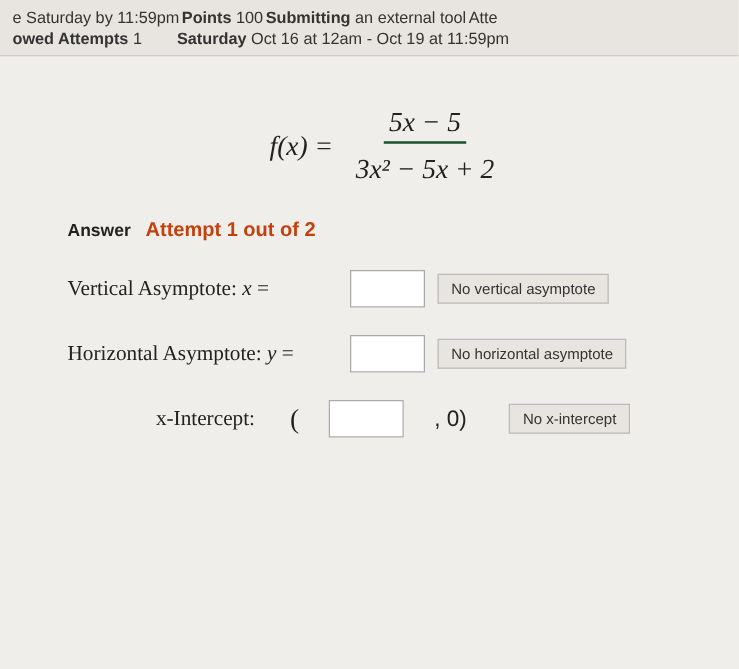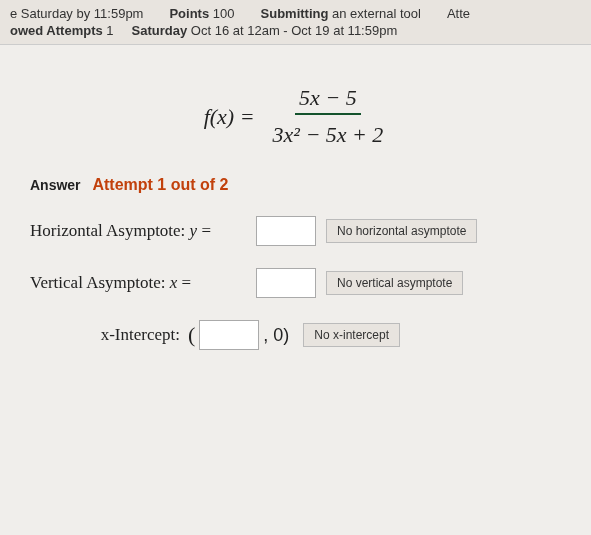--- a/index.html
+++ b/index.html
@@ -14,37 +14,38 @@
     .top-bar {
       background: #e8e4df;
       border-bottom: 1px solid #ccc;
       padding: 6px 10px;
       font-size: 13px;
       font-family: Arial, sans-serif;
       color: #333;
     }
     .top-bar-row1 {
       display: flex;
-      gap: 26px;
+      gap: 2px;
       align-items: baseline;
     }
     .top-bar-row2 {
       display: flex;
-      gap: 18px;
+      gap: 28px;
       align-items: baseline;
       margin-top: 2px;
     }
     .top-bar span {
       white-space: nowrap;
     }
     .top-bar .label {
       font-weight: bold;
     }
     .content {
       padding: 20px 30px 20px 30px;
+      margin-left: 24px;
     }
     .formula-area {
       display: flex;
       justify-content: center;
       align-items: center;
       margin: 20px 0 28px 0;
       font-size: 22px;
     }
     .formula-lhs {
       font-style: italic;
@@ -121,20 +122,21 @@
       padding: 4px 10px;
       cursor: pointer;
       font-family: Arial, sans-serif;
       white-space: nowrap;
     }
     .x-intercept-row {
       display: flex;
       align-items: center;
       margin-bottom: 22px;
       font-size: 18px;
+      gap: 20px;
     }
     .x-intercept-label {
       font-family: Georgia, serif;
       font-size: 17px;
       min-width: 150px;
       text-align: right;
       margin-right: 8px;
     }
     .paren {
       font-size: 22px;
@@ -181,32 +183,32 @@
     </span>
   </div>
 
   <div class="answer-section">
     <span class="answer-label">Answer</span>
     <span class="attempt-label">Attempt 1 out of 2</span>
   </div>
 
   <div class="field-row">
     <span class="field-label">
+      <span>Vertical Asymptote:</span>&nbsp;<span class="field-var">x</span>&nbsp;<span class="equals">=</span>
+    </span>
+    <input class="answer-input" type="text" style="">
+    <button class="no-btn">No vertical asymptote</button>
+  </div>
+
+  <div class="field-row">
+    <span class="field-label">
       <span>Horizontal Asymptote:</span>&nbsp;<span class="field-var">y</span>&nbsp;<span class="equals">=</span>
     </span>
     <input class="answer-input" type="text" style="">
     <button class="no-btn">No horizontal asymptote</button>
-  </div>
-
-  <div class="field-row">
-    <span class="field-label">
-      <span>Vertical Asymptote:</span>&nbsp;<span class="field-var">x</span>&nbsp;<span class="equals">=</span>
-    </span>
-    <input class="answer-input" type="text" style="">
-    <button class="no-btn">No vertical asymptote</button>
   </div>
 
   <div class="x-intercept-row">
     <span class="x-intercept-label">x-Intercept:</span>
     <span class="paren">(</span>
     <input class="answer-input" type="text" style="">
     <span class="comma-zero">, 0)</span>
     <button class="no-btn">No x-intercept</button>
   </div>
 

